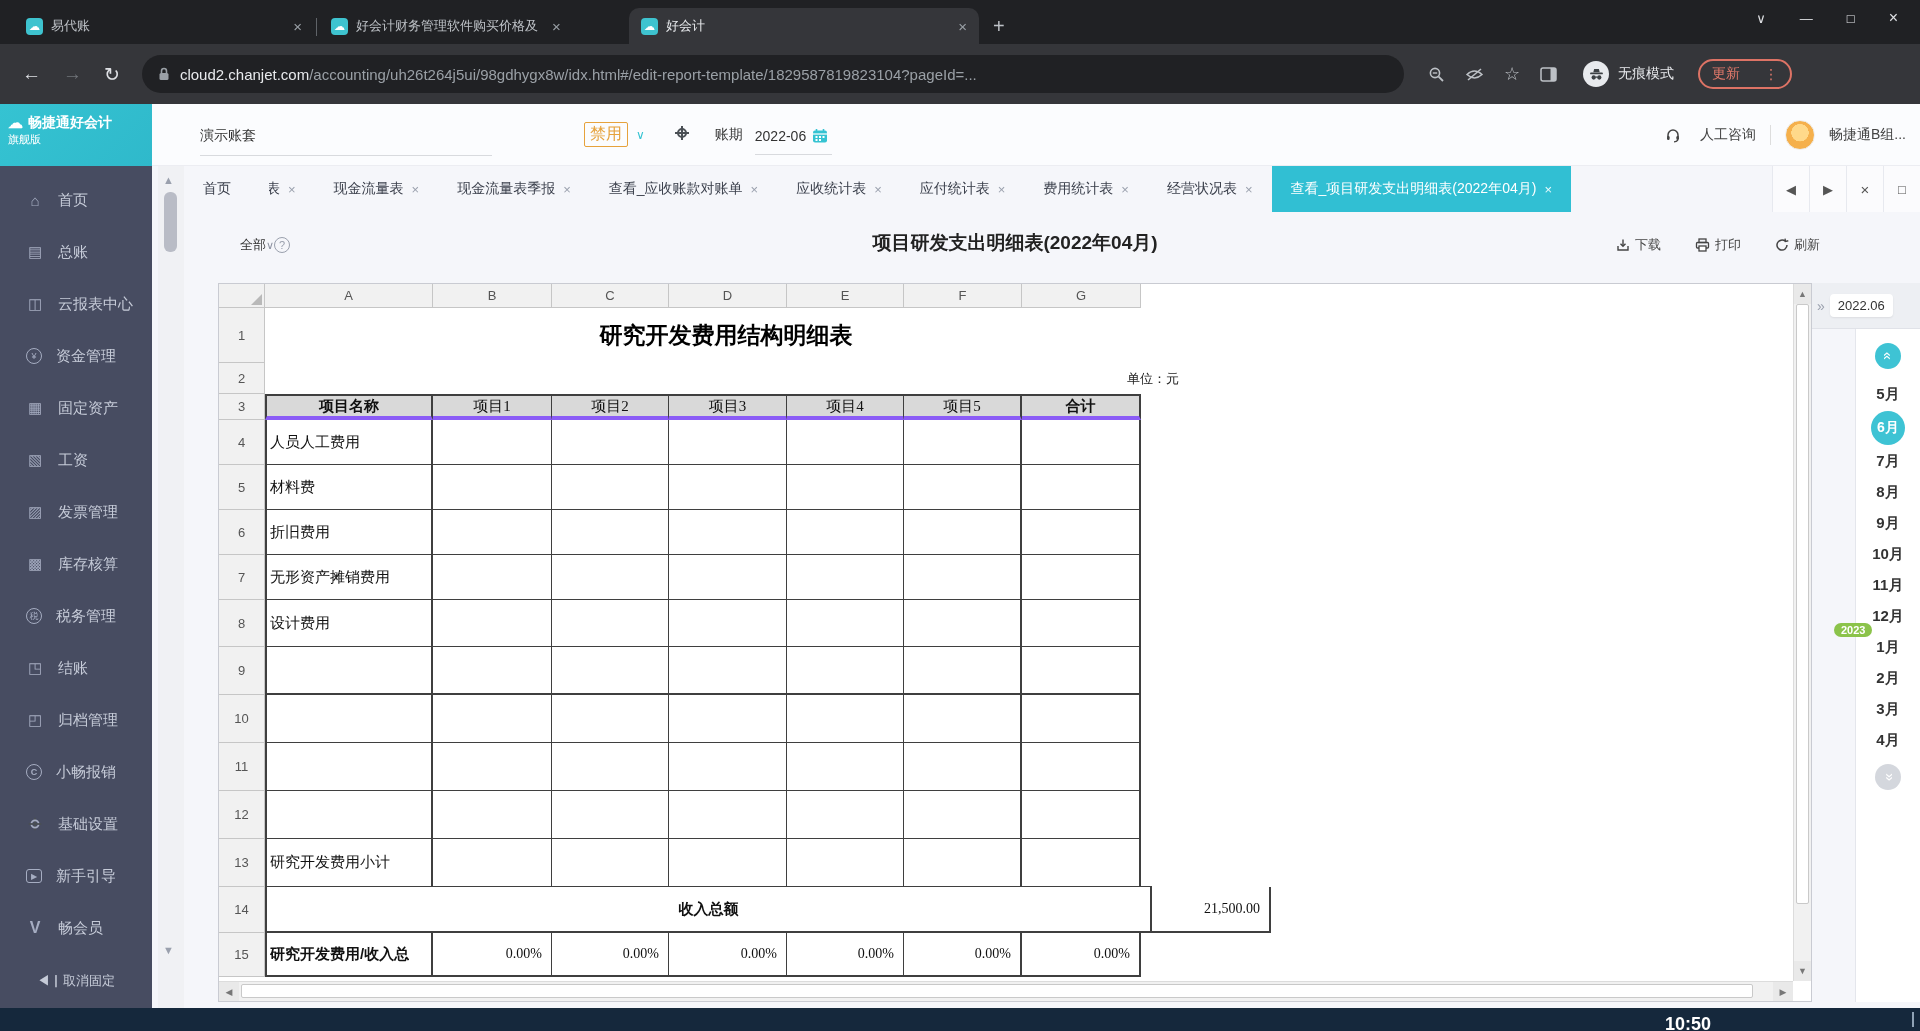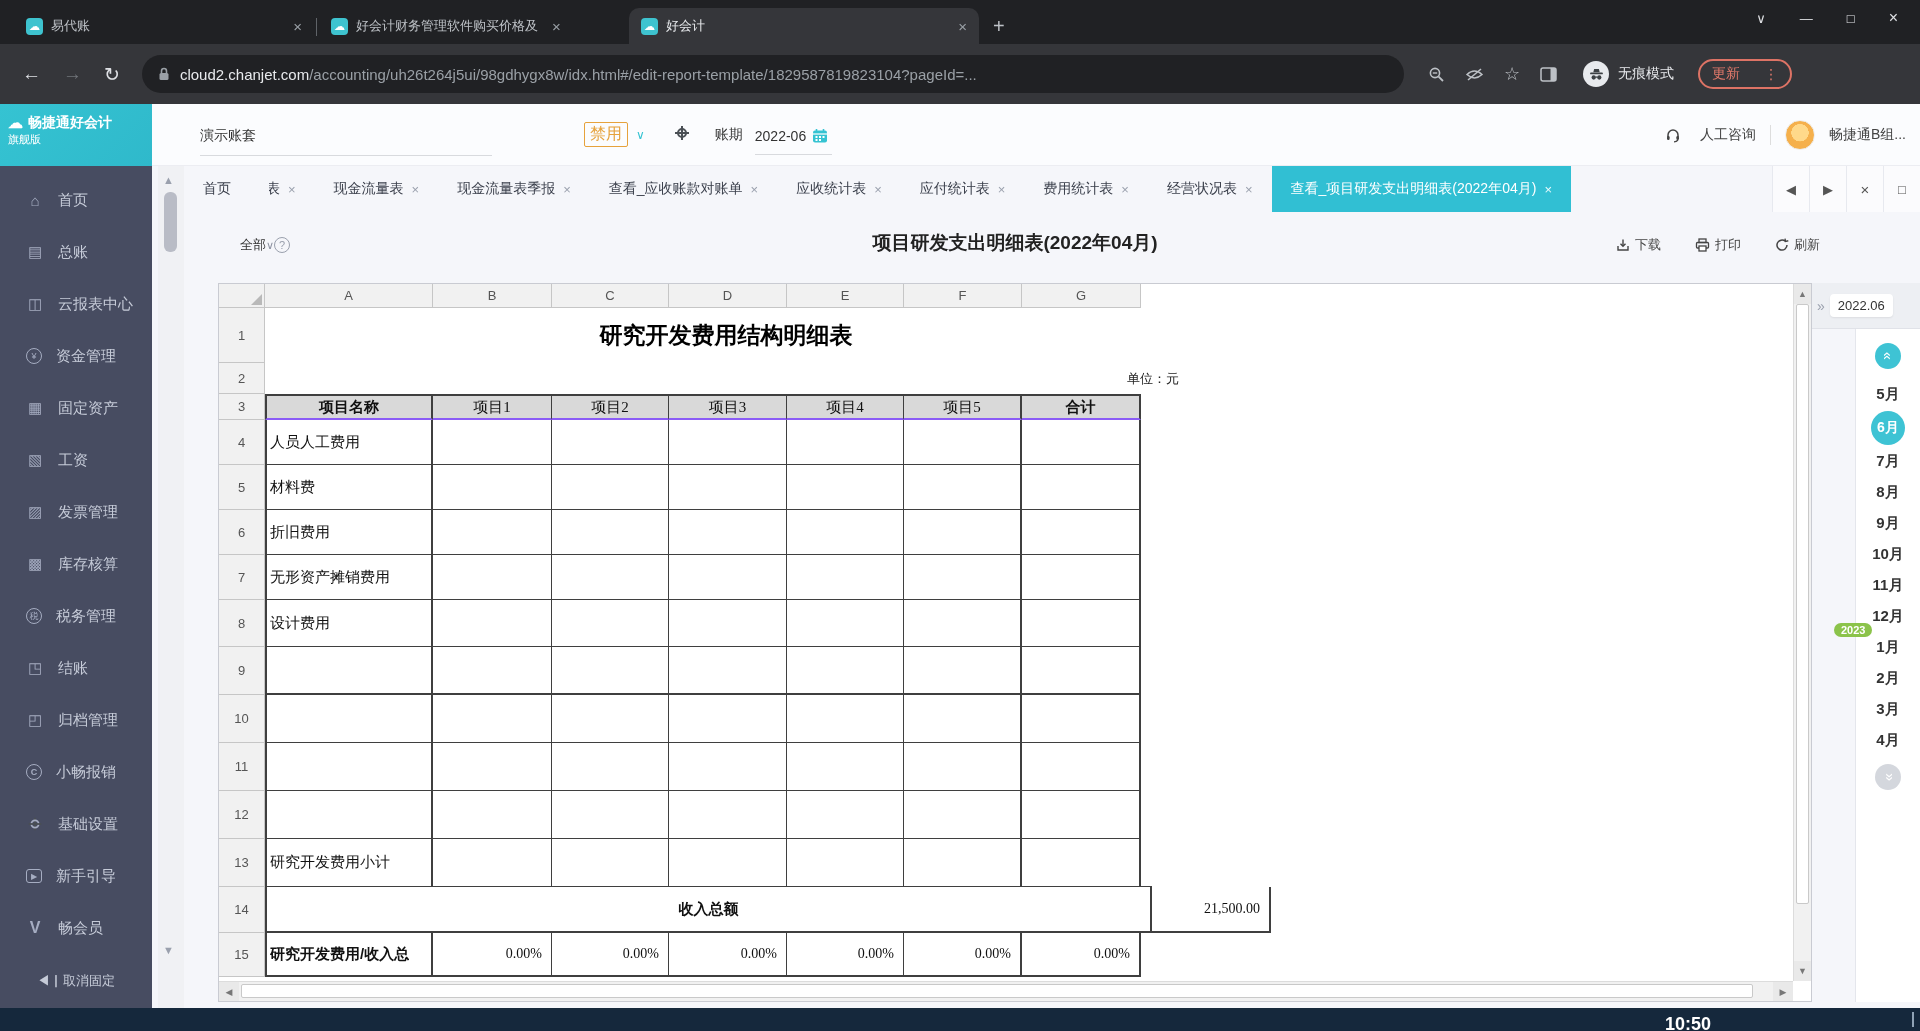--- a/index.html
+++ b/index.html
@@ -83,21 +83,21 @@
 .corner{width:46px;height:24px;background:#f1f1f1;border-right:1px solid #c6c6c6;border-bottom:1px solid #c6c6c6;position:relative}
 .corner:after{content:"";position:absolute;right:2px;bottom:2px;border-left:11px solid transparent;border-bottom:11px solid #b9b9b9}
 .chcell{height:24px;background:#f1f1f1;border-right:1px solid #c6c6c6;border-bottom:1px solid #c6c6c6;color:#555;font-size:13px;display:flex;align-items:center;justify-content:center}
 .srow{display:flex}
 .ncell{width:46px;background:#f1f1f1;border-right:1px solid #c6c6c6;border-bottom:1px solid #c6c6c6;color:#555;font-size:13px;display:flex;align-items:center;justify-content:center;flex:0 0 auto}
 .tc{border-right:1px solid #3f3f3f;border-bottom:1px solid #3f3f3f;font-family:"Liberation Serif",serif;font-size:15px;color:#111;display:flex;align-items:center}
 .wA{width:168px}.wB{width:119px}.wC{width:117px}.wD{width:118px}.wE{width:117px}.wF{width:118px}.wG{width:119px}.wAF{width:887px}
 .tc.first{border-left:2px solid #3f3f3f}
 .tc.lend{border-right:2px solid #3f3f3f}
 .tc.gend{border-right:2px solid #3f3f3f}
-.hdrrow .tc{background:#d9d9d9;justify-content:center;border-top:2px solid #3f3f3f;border-bottom:2px solid #8b5cf6}
+.hdrrow .tc{background:#d9d9d9;justify-content:center;border-top:2px solid #3f3f3f;border-bottom:4px solid #8b5cf6}
 .bsans{font-family:"Liberation Sans",sans-serif;font-weight:bold}
 .lbl{padding-left:3px}
 .num{justify-content:flex-end;padding-right:9px;font-size:14px}
 .thickb .tc{border-bottom:2px solid #3f3f3f}
 .bigtitle{width:922px;text-align:center;font-size:23px;font-weight:bold;color:#000;font-family:"Liberation Sans",sans-serif;align-self:center}
 .unitrow{width:922px;text-align:right;padding-right:8px;font-size:13px;color:#222;align-self:center}
 .clip1{white-space:nowrap;overflow:hidden;max-width:166px}
 
 .vscroll{position:absolute;top:0;right:0;width:18px;bottom:20px;background:#f1f1f1;border-left:1px solid #dcdcdc}
 .vthumb{position:absolute;left:2px;top:20px;width:13px;height:600px;background:#fff;border:1px solid #c9c9c9;border-radius:2px}

